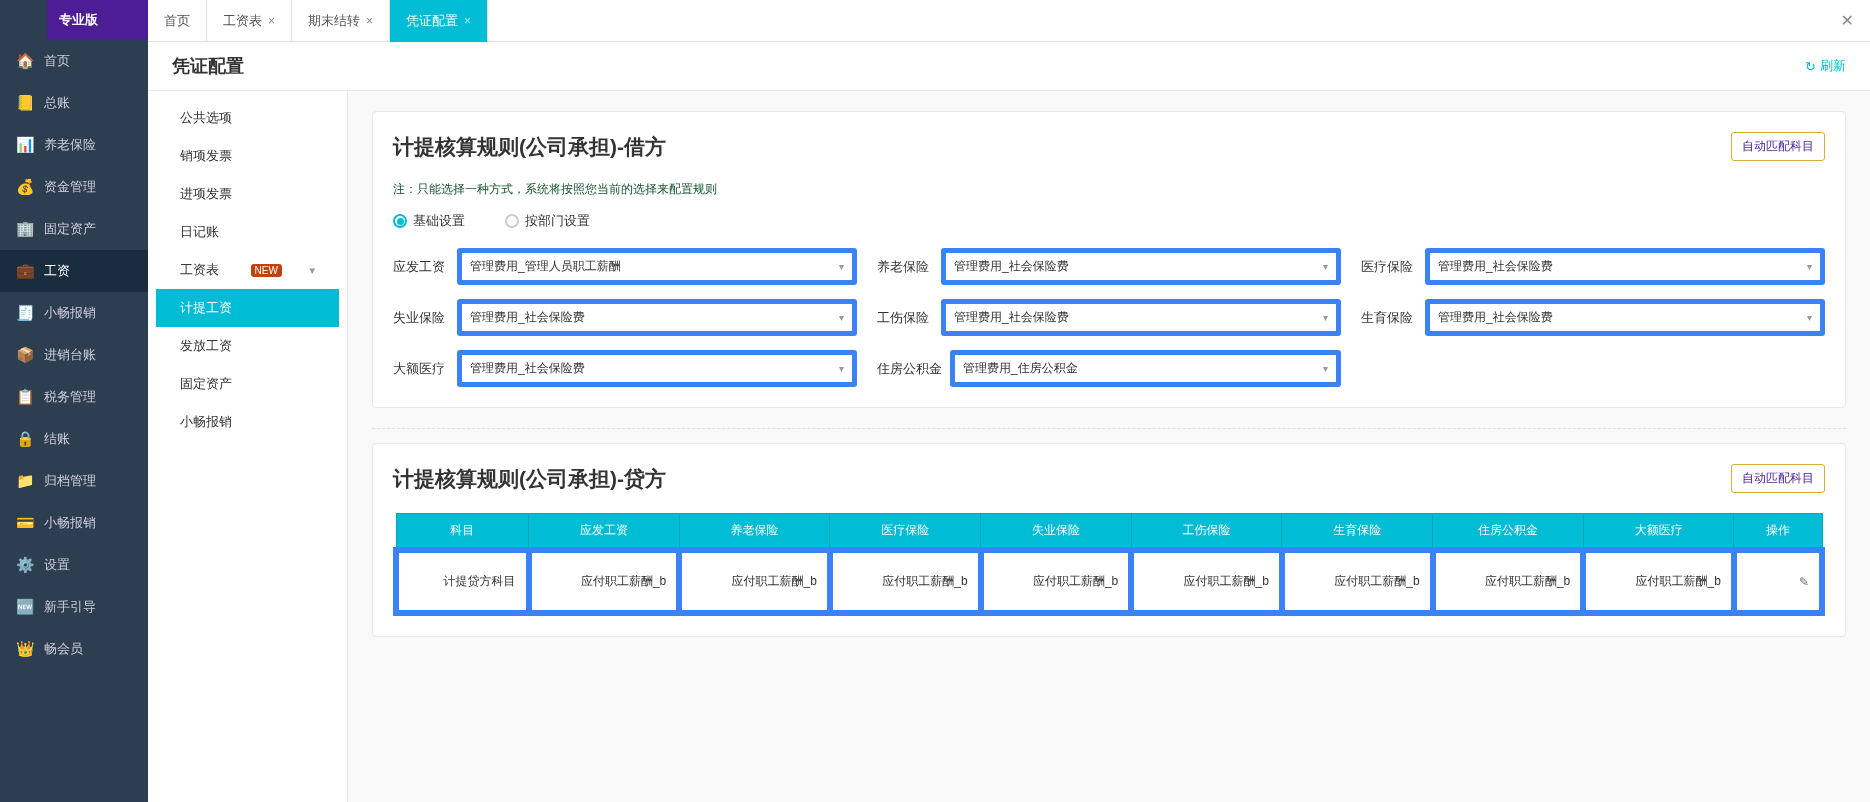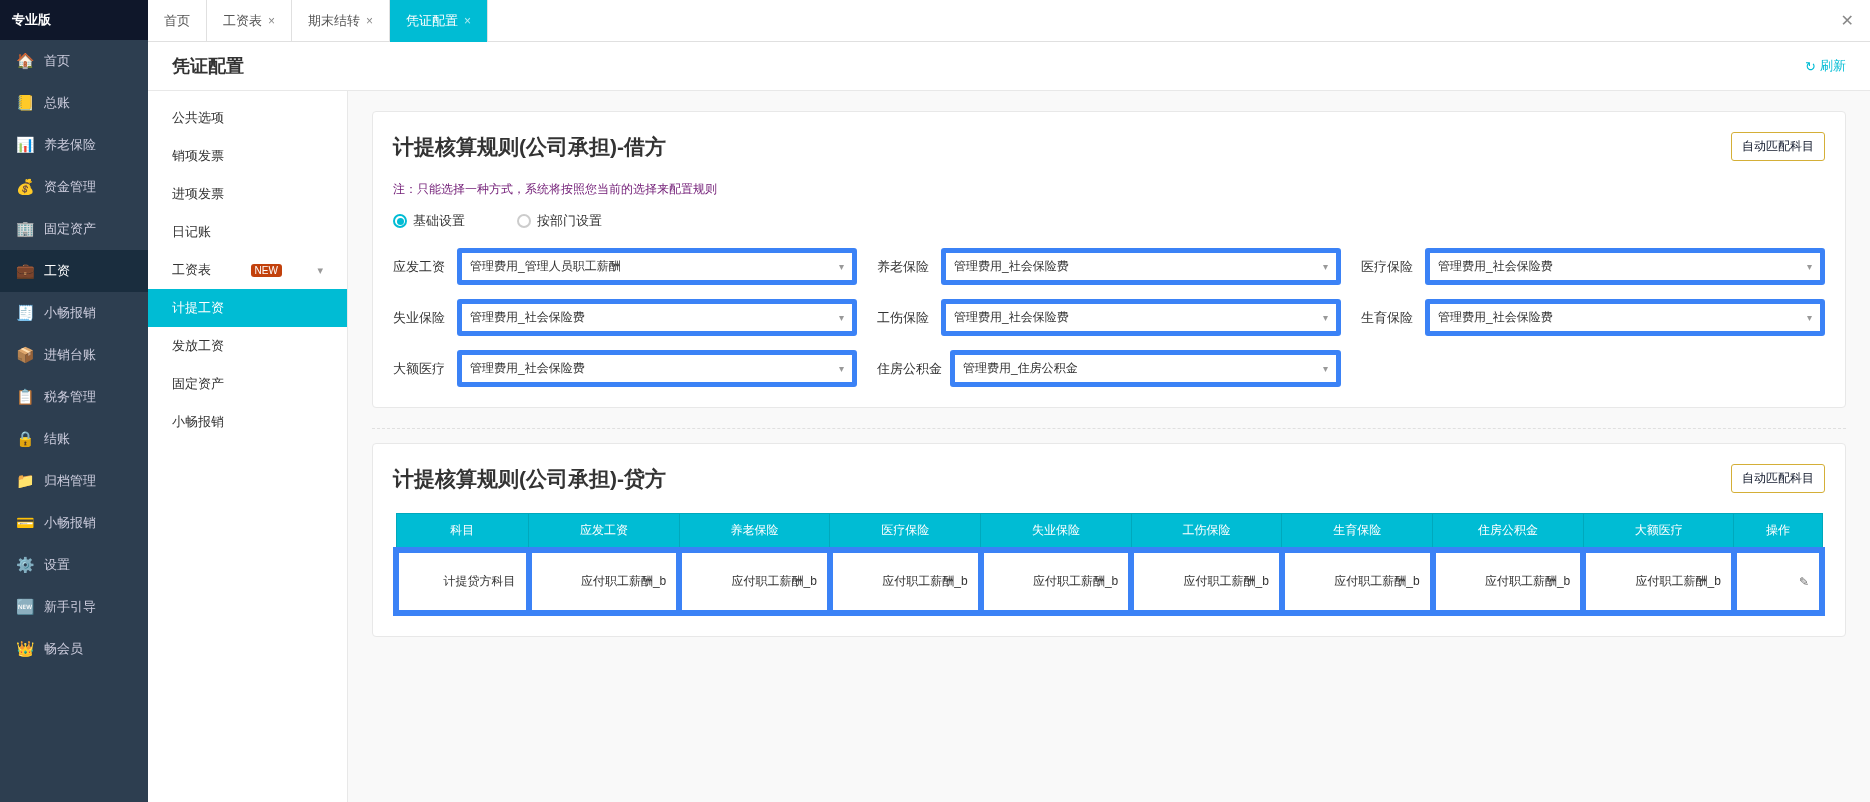--- a/index.html
+++ b/index.html
@@ -9,28 +9,29 @@
     .sidebar {
       width: 148px;
       background: #2d3e50;
       color: #fff;
       display: flex;
       flex-direction: column;
       flex-shrink: 0;
       height: 100%;
     }
     .sidebar-header {
-      background: #0f172a;
+      background: #4c1d95;
       padding: 20px 12px;
       font-size: 13px;
       font-weight: bold;
       color: #fff;
       height: 32px;
       display: flex;
       align-items: center;
+      margin-left: 47px;
     }
     .sidebar-item {
       display: flex;
       align-items: center;
       padding: 12px 16px;
       cursor: pointer;
       color: #ccd;
       font-size: 13px;
       gap: 8px;
     }
@@ -112,21 +113,21 @@
       flex: 1;
       display: flex;
       overflow: hidden;
     }
 
     
     .left-nav {
       width: 200px;
       background: #fff;
       border-right: 1px solid #e8e8e8;
-      padding: 8px 0;
+      padding: 8px 8px;
       overflow-y: auto;
       flex-shrink: 0;
     }
     .left-nav-item {
       padding: 10px 24px;
       cursor: pointer;
       color: #333;
       font-size: 13px;
       display: flex;
       align-items: center;
@@ -161,29 +162,29 @@
       margin-bottom: 20px;
       padding: 20px;
     }
     .section-title {
       font-size: 21px;
       font-weight: bold;
       color: #333;
       margin-bottom: 10px;
     }
     .section-note {
-      color: #701a75;
+      color: #14532d;
       font-size: 12px;
       margin-bottom: 14px;
     }
 
     
     .radio-group {
       display: flex;
-      gap: 52px;
+      gap: 40px;
       margin-bottom: 18px;
       align-items: center;
     }
     .radio-item {
       display: flex;
       align-items: center;
       gap: 6px;
       cursor: pointer;
       font-size: 13px;
     }
@@ -237,21 +238,21 @@
       justify-content: space-between;
       cursor: pointer;
       min-width: 160px;
     }
     .form-select .arrow { color: #999; font-size: 10px; }
 
     
     .auto-match-btn {
       border: 1px solid #d4af37;
       background: #fff;
-      color: #0f172a;
+      color: #4c1d95;
       padding: 5px 10px;
       border-radius: 3px;
       cursor: pointer;
       font-size: 12px;
       float: right;
       margin-bottom: 10px;
     }
     .section-header {
       display: flex;
       justify-content: space-between;

